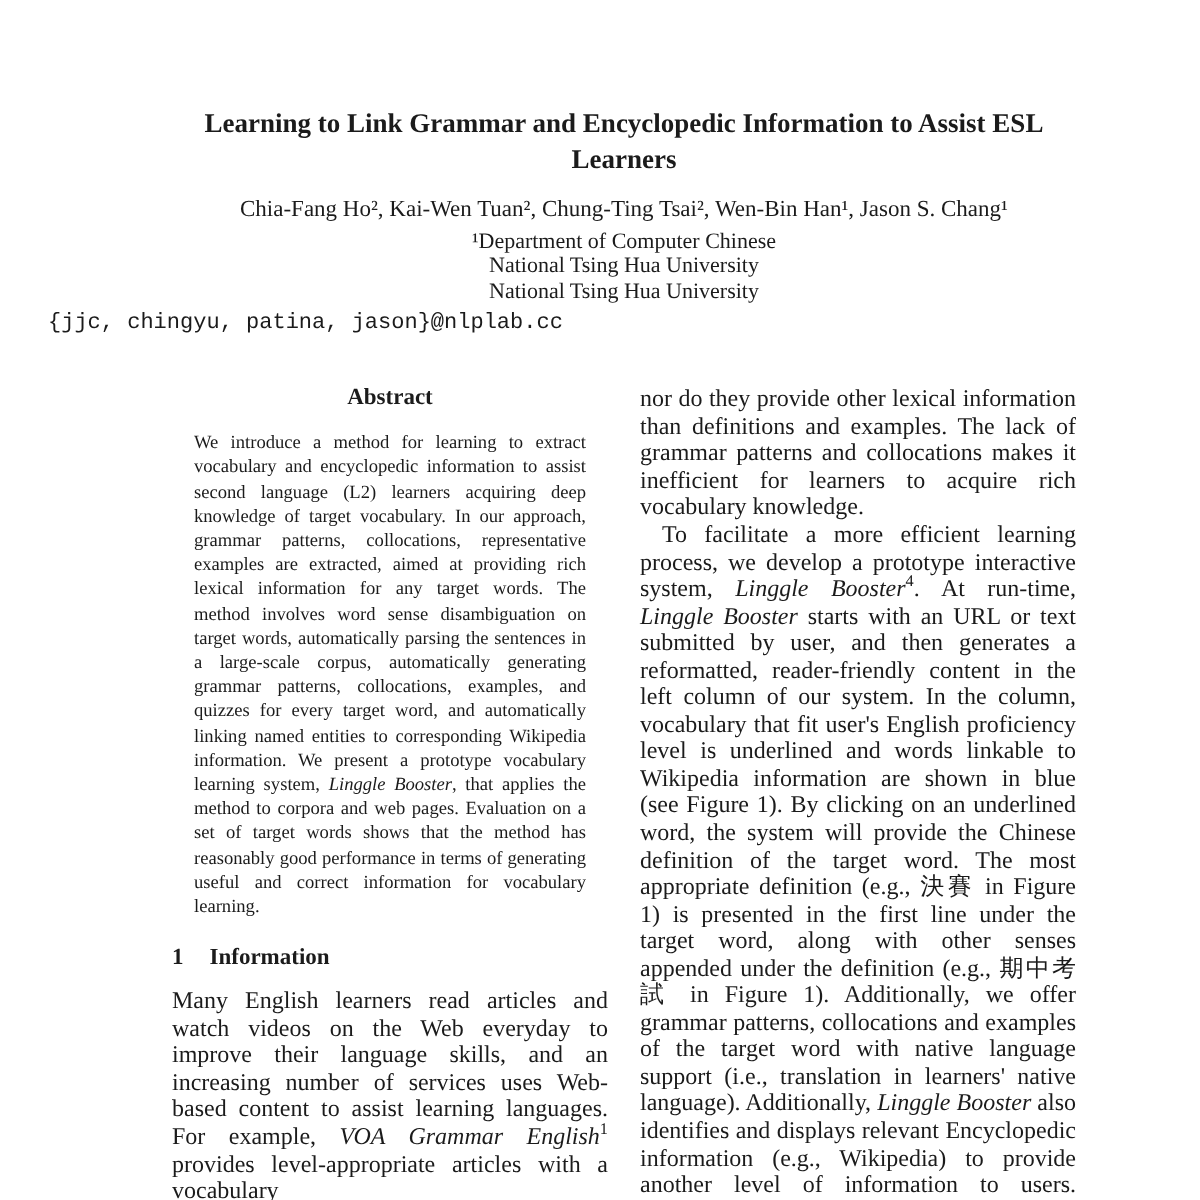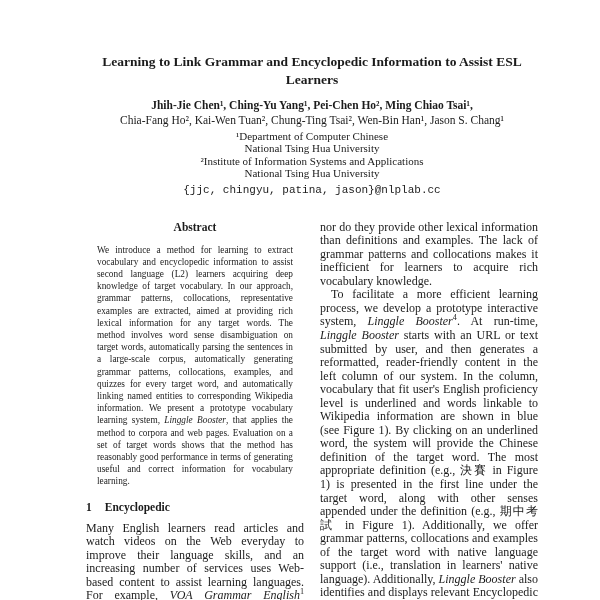--- a/index.html
+++ b/index.html
@@ -20,21 +20,21 @@
     font-size: 13.5px;
     font-weight: bold;
     text-align: center;
     line-height: 18px;
     margin: 0 58px;
   }
   .authors { margin-top: 9px; text-align: center; font-size: 11.5px; line-height: 15px; }
   .authors-l1 { font-weight: bold; }
   .affil-block { text-align: center; font-size: 11px; line-height: 12.4px; margin-top: 2px; }
   .email {
-    text-align: center;
+    text-align: left;
     font-family: "Liberation Mono", "DejaVu Sans Mono", monospace;
     font-size: 11px;
     margin-top: 4px;
   }
   .cols {
     display: flex;
     justify-content: center;
     gap: 16px;
     margin-top: 25px;
   }
@@ -64,41 +64,39 @@
   sup { font-size: 68%; line-height: 0; }
 </style>
 </head>
 <body>
 
 <div class="page">
 
   <h1 class="title">Learning to Link Grammar and Encyclopedic Information to Assist ESL Learners</h1>
 
   <div class="authors">
-    <div class="authors-l1">Jhih-Jie Chen¹, Ching-Yu Yang¹, Pei-Chen Ho², Ming Chiao Tsai¹,</div>
     <div class="authors-l2">Chia-Fang Ho², Kai-Wen Tuan², Chung-Ting Tsai², Wen-Bin Han¹, Jason S. Chang¹</div>
   </div>
 
   <div class="affil-block">
     <div>¹Department of Computer Chinese</div>
     <div>National Tsing Hua University</div>
-    <div>²Institute of Information Systems and Applications</div>
     <div>National Tsing Hua University</div>
   </div>
 
   <div class="email">{jjc, chingyu, patina, jason}@nlplab.cc</div>
 
   <div class="cols">
 
     <div class="col">
       <div class="abs-head">Abstract</div>
       <p class="abs-body"><span>We introduce a method for learning to extract vocabulary and encyclopedic information to assist second language (L2) learners acquiring deep knowledge of target vocabulary. In our approach, grammar patterns, collocations, representative examples are extracted, aimed at providing rich lexical information for any target words. The method involves word sense disambiguation on target words, automatically parsing the sentences in a large-scale corpus, automatically generating grammar patterns, collocations, examples, and quizzes for every target word, and automatically linking named entities to corresponding Wikipedia information. We present a prototype vocabulary learning system, </span><i>Linggle Booster</i><span>, that applies the method to corpora and web pages. Evaluation on a set of target words shows that the method has reasonably good performance in terms of generating useful and correct information for vocabulary learning.</span></p>
 
       <div class="sec-head">
-        <span class="sec-num">1</span><span>Encyclopedic</span>
+        <span class="sec-num">1</span><span>Information</span>
       </div>
       <p class="body-text"><span>Many English learners read articles and watch videos on the Web everyday to improve their language skills, and an increasing number of services uses Web-based content to assist learning languages. For example, </span><i>VOA Grammar English</i><sup>1</sup><span> provides level-appropriate articles with a vocabulary</span></p>
     </div>
 
     <div class="col">
       <p class="body-text">nor do they provide other lexical information than definitions and examples. The lack of grammar patterns and collocations makes it inefficient for learners to acquire rich vocabulary knowledge.</p>
       <p class="body-text indent"><span>To facilitate a more efficient learning process, we develop a prototype interactive system, </span><i>Linggle Booster</i><sup>4</sup><span>. At run-time, </span><i>Linggle Booster</i><span> starts with an URL or text submitted by user, and then generates a reformatted, reader-friendly content in the left column of our system. In the column, vocabulary that fit user's English proficiency level is underlined and words linkable to Wikipedia information are shown in blue (see Figure 1). By clicking on an underlined word, the system will provide the Chinese definition of the target word. The most appropriate definition (e.g., 決賽 in Figure 1) is presented in the first line under the target word, along with other senses appended under the definition (e.g., 期中考試 in Figure 1). Additionally, we offer grammar patterns, collocations and examples of the target word with native language support (i.e., translation in learners' native language). Additionally, </span><i>Linggle Booster</i><span> also identifies and displays relevant Encyclopedic information (e.g., Wikipedia) to provide another level of information to users. Furthermore, a quiz is generated based on vocabulary in input text for self-assessment (see Figure 2).</span></p>
     </div>
 
   </div>

